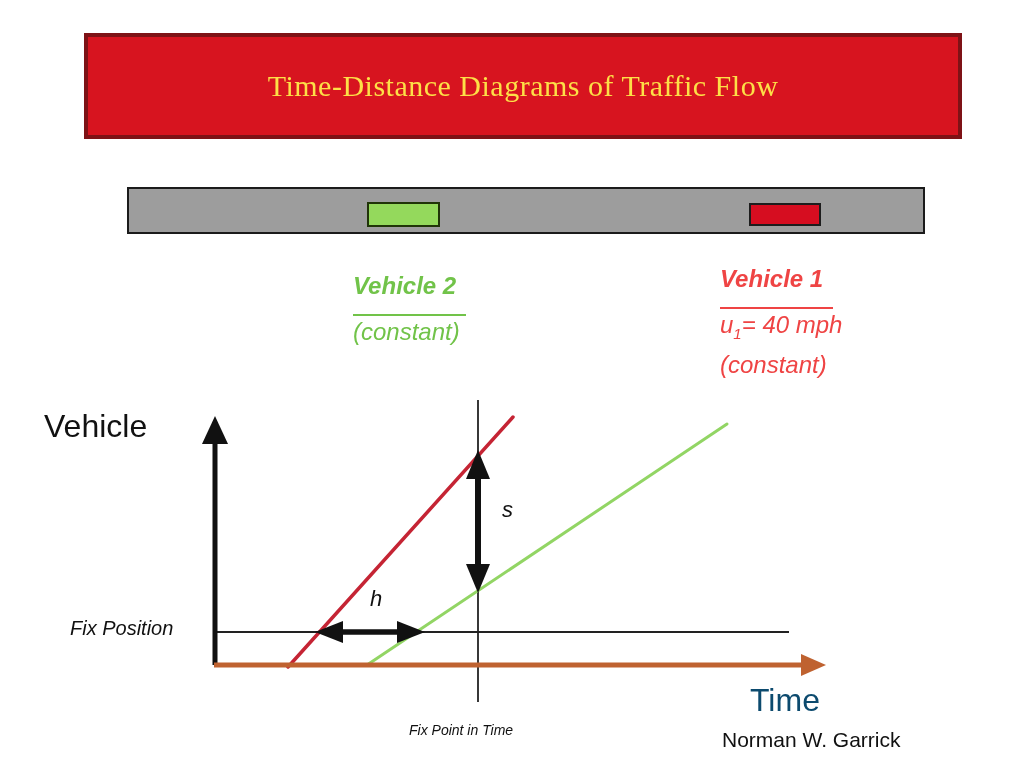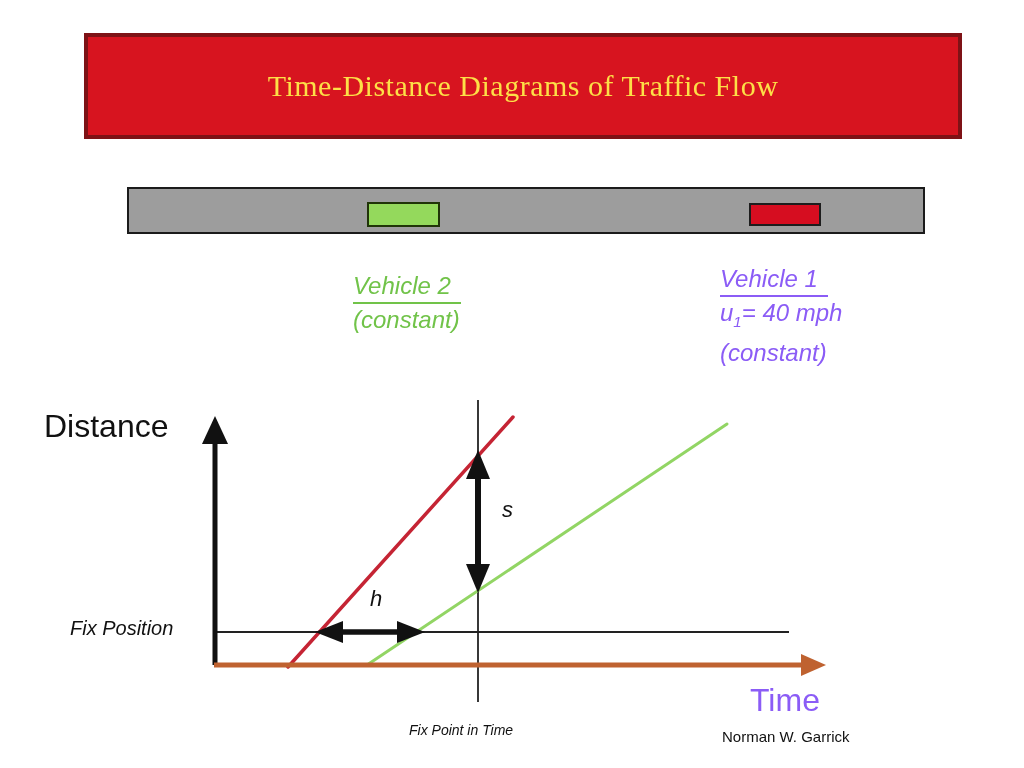--- a/index.html
+++ b/index.html
@@ -20,33 +20,33 @@
   
   .road{
     position:absolute;left:127px;top:187px;width:794px;height:43px;
     background:#9d9d9d;border:2px solid #1b1b1b;
   }
   .car{position:absolute;border:2px solid #161616;}
   .car.green{left:238px;top:13px;width:69px;height:21px;background:#94d95c;border-color:#203408;}
   .car.red{left:620px;top:14px;width:68px;height:19px;background:#d60d20;border-color:#1d1d1d;}
   
   .vblock{position:absolute;font-size:24px;font-style:italic;line-height:31px;}
-  .vblock .vname{font-weight:normal;display:inline-block;border-bottom:2px solid currentColor;padding-right:10px;padding-bottom:1px;}
+  .vblock .vname{font-weight:bold;display:inline-block;border-bottom:2px solid currentColor;padding-right:10px;padding-bottom:13px;}
   .vblock sub{font-size:15px;}
   .v2{left:353px;top:270px;color:#71c349;}
-  .v1{left:720px;top:263px;color:#8b5cf6;}
+  .v1{left:720px;top:263px;color:#ef4444;}
   
   .lbl{position:absolute;white-space:nowrap;}
   .distance-lbl{left:44px;top:408px;font-size:32px;}
-  .time-lbl{left:750px;top:682px;font-size:32px;color:#8b5cf6;}
+  .time-lbl{left:750px;top:682px;font-size:32px;color:#0c4a6e;}
   .fixpos-lbl{left:70px;top:617px;font-size:20px;font-style:italic;}
   .fixtime-lbl{left:409px;top:722px;font-size:14px;font-style:italic;}
   .s-lbl{left:502px;top:497px;font-size:22px;font-style:italic;}
   .h-lbl{left:370px;top:586px;font-size:22px;font-style:italic;}
-  .credit-lbl{left:722px;top:728px;font-size:15px;}
+  .credit-lbl{left:722px;top:728px;font-size:21px;}
   .diagram-svg{position:absolute;left:0;top:0;width:1024px;height:768px;}
 </style>
 </head>
 <body>
 
 <div class="slide">
 
   <div class="banner">
     <span class="title">Time-Distance Diagrams of Traffic Flow</span>
   </div>
@@ -89,21 +89,21 @@
 
     <line x1="478" y1="470" x2="478" y2="573" stroke="#111" stroke-width="6"></line>
     <polygon points="478,450 466,479 490,479" fill="#111"></polygon>
     <polygon points="478,593 466,564 490,564" fill="#111"></polygon>
 
     <line x1="333" y1="632" x2="408" y2="632" stroke="#111" stroke-width="5.5"></line>
     <polygon points="315,632 343,621 343,643" fill="#111"></polygon>
     <polygon points="425,632 397,621 397,643" fill="#111"></polygon>
   </svg>
 
-  <div class="lbl distance-lbl">Distance</div>
+  <div class="lbl distance-lbl">Vehicle</div>
   <div class="lbl time-lbl">Time</div>
   <div class="lbl fixpos-lbl">Fix Position</div>
   <div class="lbl fixtime-lbl">Fix Point in Time</div>
   <div class="lbl s-lbl">s</div>
   <div class="lbl h-lbl">h</div>
   <div class="lbl credit-lbl">Norman W. Garrick</div>
 
 </div>
 
 </body></html>

